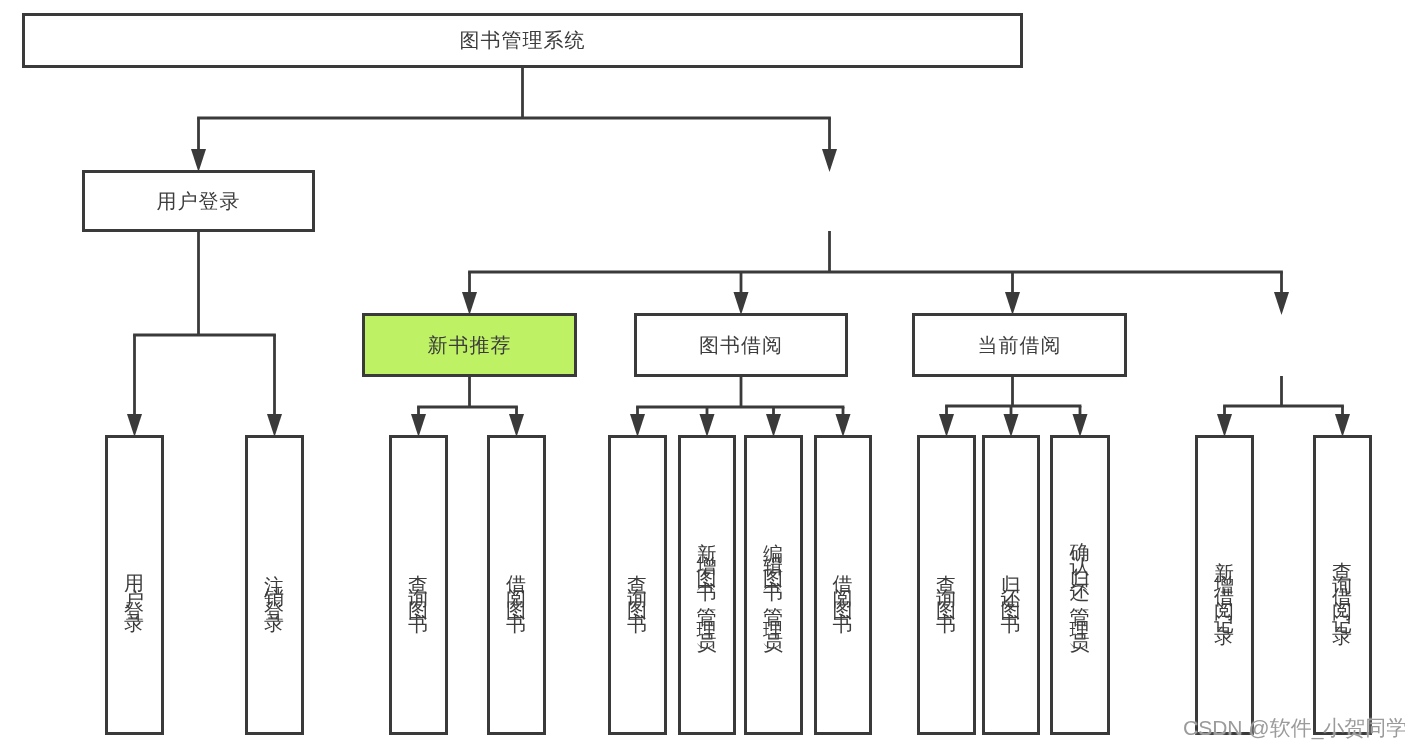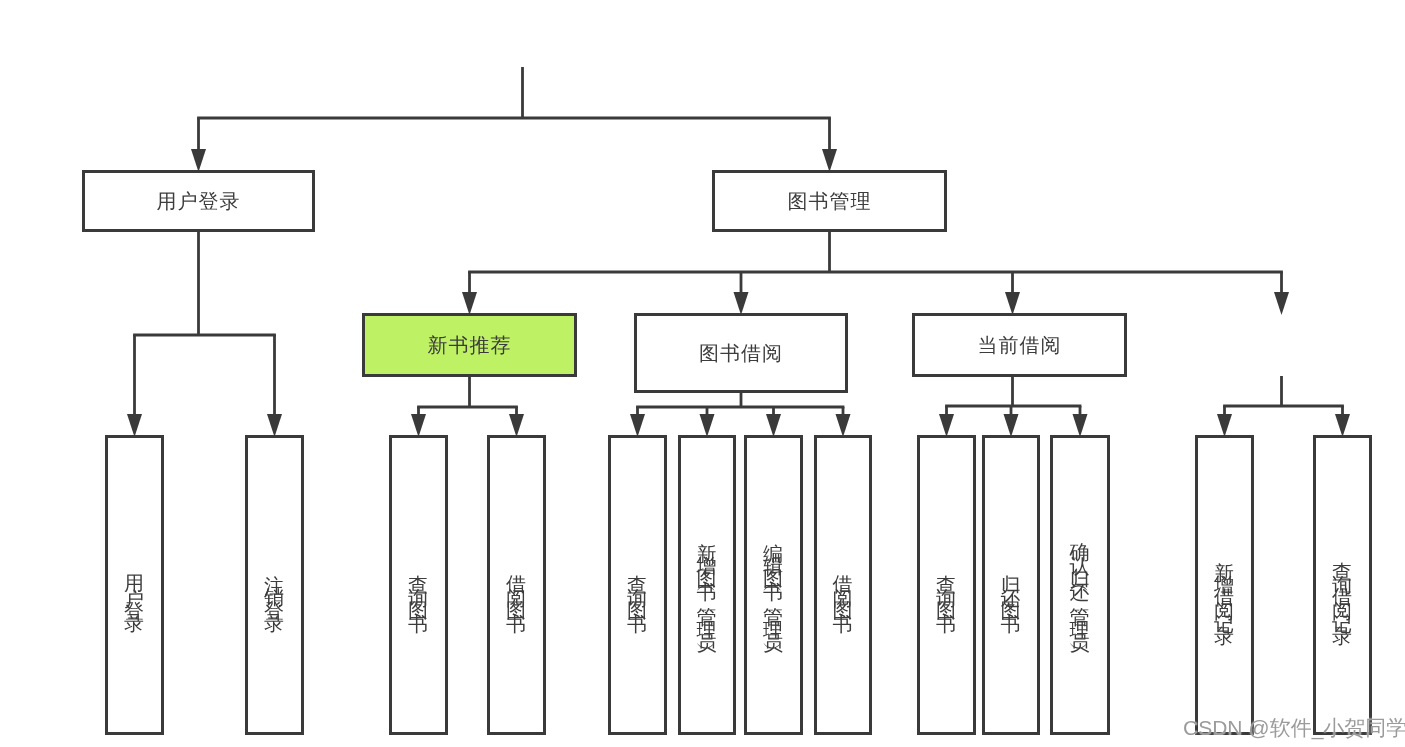--- a/index.html
+++ b/index.html
@@ -110,30 +110,30 @@
       <polygon points="1080,437 1072.5,414 1087.5,414" fill="#3a3a3a"></polygon>
       <line x1="1281.5" y1="376" x2="1281.5" y2="406" stroke="#3a3a3a" stroke-width="2.8"></line>
       <line x1="1223.1" y1="406" x2="1343.9" y2="406" stroke="#3a3a3a" stroke-width="2.8"></line>
       <line x1="1224.5" y1="406" x2="1224.5" y2="418" stroke="#3a3a3a" stroke-width="2.8"></line>
       <polygon points="1224.5,437 1217,414 1232,414" fill="#3a3a3a"></polygon>
       <line x1="1342.5" y1="406" x2="1342.5" y2="418" stroke="#3a3a3a" stroke-width="2.8"></line>
       <polygon points="1342.5,437 1335,414 1350,414" fill="#3a3a3a"></polygon>
     </svg>
 
   <div id="watermark" style="color: rgb(155, 155, 155);">CSDN @软件_小贺同学</div>
+<div class="node horiz" style="left: 22px; top: 13px; width: 1001px; height: 55px; border-color: rgb(58, 58, 58); background: rgb(255, 255, 255); color: rgb(60, 60, 60);">
+      <span class="label">图书管理系统</span>
+    </div>
     <div class="node horiz" style="left: 82px; top: 170px; width: 233px; height: 62px; border-color: rgb(58, 58, 58); background: rgb(255, 255, 255); color: rgb(60, 60, 60);">
       <span class="label">用户登录</span>
-    </div>
-    <div class="node horiz" style="left: 712px; top: 170px; width: 235px; height: 62px; border-color: rgb(58, 58, 58); background: rgb(255, 255, 255); color: rgb(60, 60, 60);">
-      <span class="label">图书管理</span>
     </div>
     <div class="node horiz" style="left: 362px; top: 313px; width: 215px; height: 64px; border-color: rgb(58, 58, 58); background: #bef264; color: rgb(60, 60, 60);">
       <span class="label">新书推荐</span>
     </div>
-    <div class="node horiz" style="left: 634px; top: 313px; width: 214px; height: 80px; border-color: rgb(58, 58, 58); background: rgb(255, 255, 255); color: rgb(60, 60, 60);">
+    <div class="node horiz" style="left: 634px; top: 313px; width: 214px; height: 64px; border-color: rgb(58, 58, 58); background: rgb(255, 255, 255); color: rgb(60, 60, 60);">
       <span class="label">图书借阅</span>
     </div>
     <div class="node horiz" style="left: 912px; top: 313px; width: 215px; height: 64px; border-color: rgb(58, 58, 58); background: rgb(255, 255, 255); color: rgb(60, 60, 60);">
       <span class="label">当前借阅</span>
     </div>
     <div class="node vert" style="left: 105px; top: 435px; width: 59px; height: 300px; border-color: rgb(58, 58, 58); background: rgb(255, 255, 255); color: rgb(60, 60, 60);">
       <span class="label">用户登录</span>
     </div>
     <div class="node vert" style="left: 245px; top: 435px; width: 59px; height: 300px; border-color: rgb(58, 58, 58); background: rgb(255, 255, 255); color: rgb(60, 60, 60);">
       <span class="label">注销登录</span>

